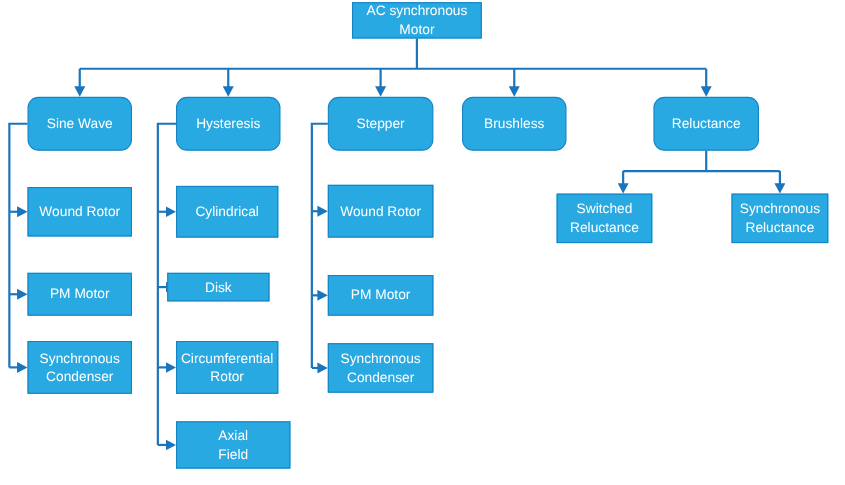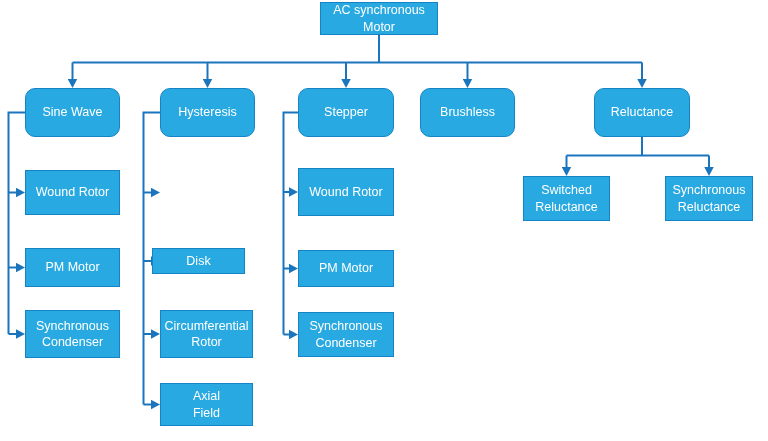--- a/index.html
+++ b/index.html
@@ -75,29 +75,30 @@
   <div class="node round" style="left:25px;top:88px;width:95px;height:49px">Sine Wave</div>
   <div class="node round" style="left:298px;top:88px;width:96px;height:49px">Stepper</div>
   <div class="node round" style="left:420px;top:88px;width:95px;height:49px">Brushless</div>
   <div class="node round" style="left:594px;top:88px;width:96px;height:49px">Reluctance</div>
 
   <div class="node" style="left:25px;top:170px;width:95px;height:45px">Wound Rotor</div>
   <div class="node" style="left:25px;top:248px;width:95px;height:39px">PM Motor</div>
   <div class="node" style="left:25px;top:310px;width:95px;height:48px">Synchronous
 Condenser</div>
 
+  <div class="node" style="left:160px;top:169px;width:93px;height:47px">Cylindrical</div>
   <div class="node" style="left:152px;top:248px;width:93px;height:26px">Disk</div>
   <div class="node" style="left:160px;top:310px;width:93px;height:48px">Circumferential
 Rotor</div>
-  <div class="node" style="left:160px;top:383px;width:93px;height:43px">Axial
+  <div class="node" style="left:160px;top:383px;width:104px;height:43px">Axial
 Field</div>
 
   <div class="node" style="left:298px;top:168px;width:96px;height:48px">Wound Rotor</div>
   <div class="node" style="left:298px;top:250px;width:96px;height:37px">PM Motor</div>
   <div class="node" style="left:298px;top:312px;width:96px;height:45px">Synchronous
 Condenser</div>
 
-  <div class="node" style="left:523px;top:176px;width:87px;height:45px">Switched
+  <div class="node" style="left:506px;top:176px;width:87px;height:45px">Switched
 Reluctance</div>
   <div class="node" style="left:665px;top:176px;width:88px;height:45px">Synchronous
 Reluctance</div>
 
 </div>
 
 </body></html>

